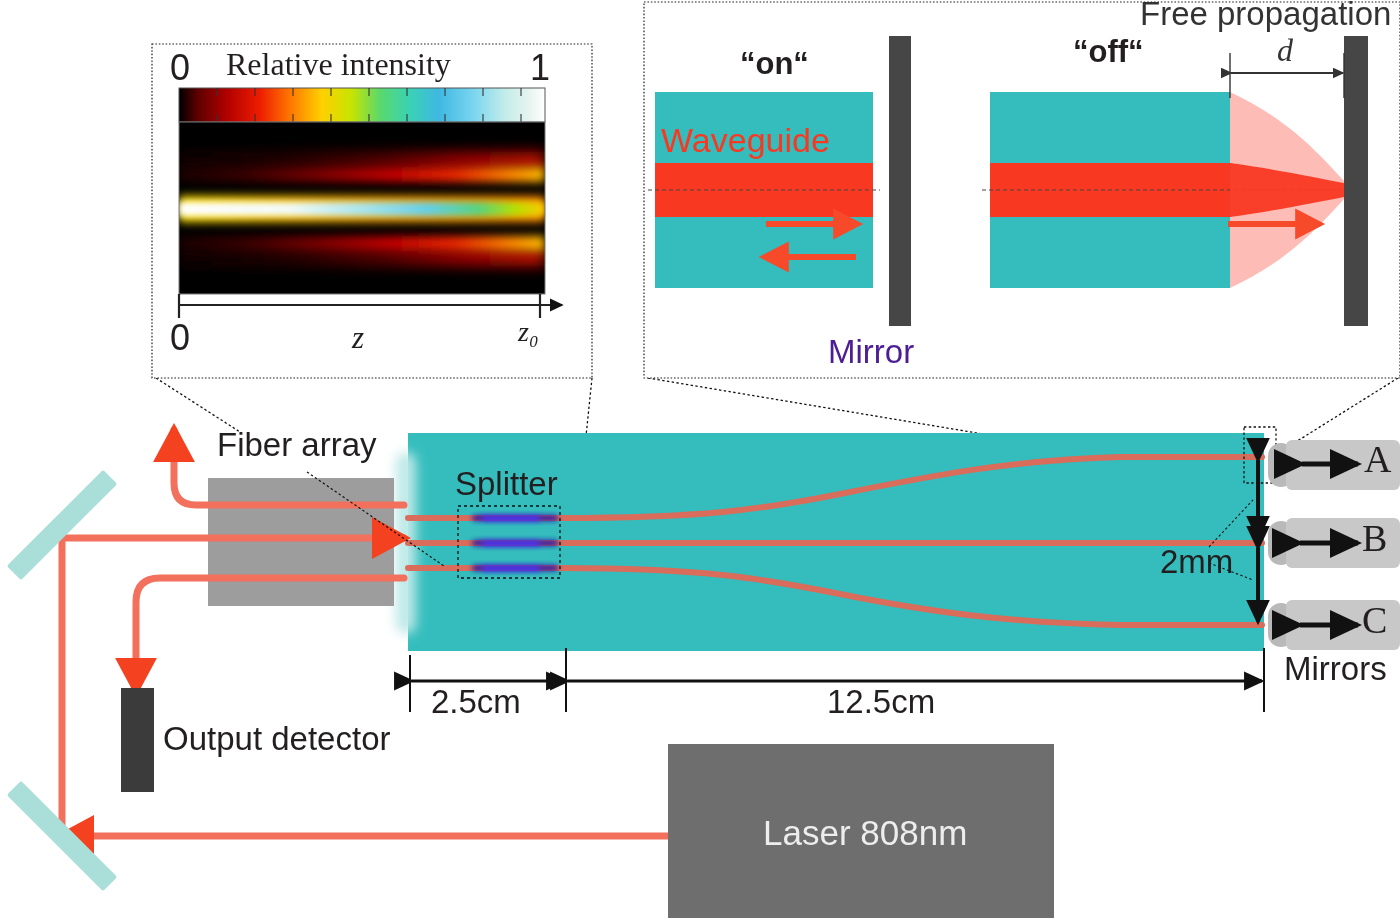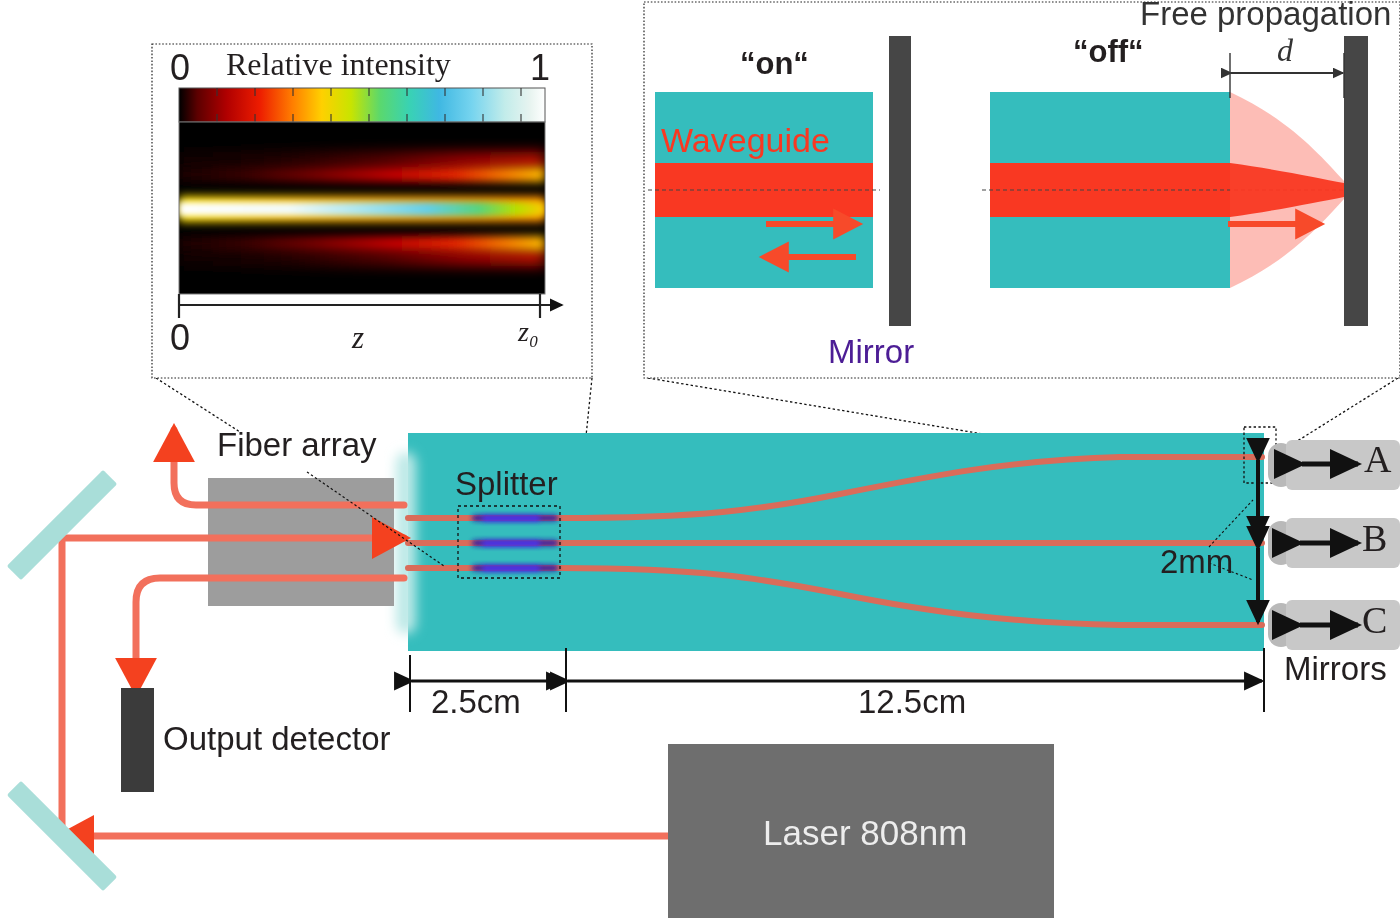--- a/index.html
+++ b/index.html
@@ -312,21 +312,21 @@
   <div class="lbl" style="left:1073px;top:36px;font-size:31px;font-weight:bold;">“off“</div>
   <div class="lbl" style="left:661px;top:123px;font-size:34px;color:#f93822;">Waveguide</div>
   <div class="lbl" style="left:828px;top:335px;font-size:33px;color:#4c1d95;">Mirror</div>
   <div class="lbl" style="left:1140px;top:-3px;font-size:33px;color:#333;">Free propagation</div>
   <div class="lbl" style="left:1277px;top:34px;font-size:32px;font-family:'Liberation Serif',serif;font-style:italic;color:#333;">d</div>
 
   <div class="lbl" style="left:217px;top:428px;font-size:33px;">Fiber array</div>
   <div class="lbl" style="left:455px;top:467px;font-size:33px;">Splitter</div>
   <div class="lbl" style="left:1124px;top:545px;font-size:33px;margin-left:36px;">2mm</div>
   <div class="lbl" style="left:431px;top:685px;font-size:33px;">2.5cm</div>
-  <div class="lbl" style="left:858px;top:685px;font-size:33px;">12.5cm</div>
+  <div class="lbl" style="left:827px;top:685px;font-size:33px;">12.5cm</div>
   <div class="lbl" style="left:1284px;top:652px;font-size:33px;">Mirrors</div>
   <div class="lbl" style="left:163px;top:722px;font-size:33px;">Output detector</div>
   <div class="lbl" style="left:763px;top:815px;font-size:35px;color:#ededed;">Laser 808nm</div>
 
   <div class="lbl" style="left:1364px;top:440px;font-size:38px;font-family:'Liberation Serif',serif;">A</div>
   <div class="lbl" style="left:1362px;top:519px;font-size:38px;font-family:'Liberation Serif',serif;">B</div>
   <div class="lbl" style="left:1362px;top:601px;font-size:38px;font-family:'Liberation Serif',serif;">C</div>
 
 </div>
 

